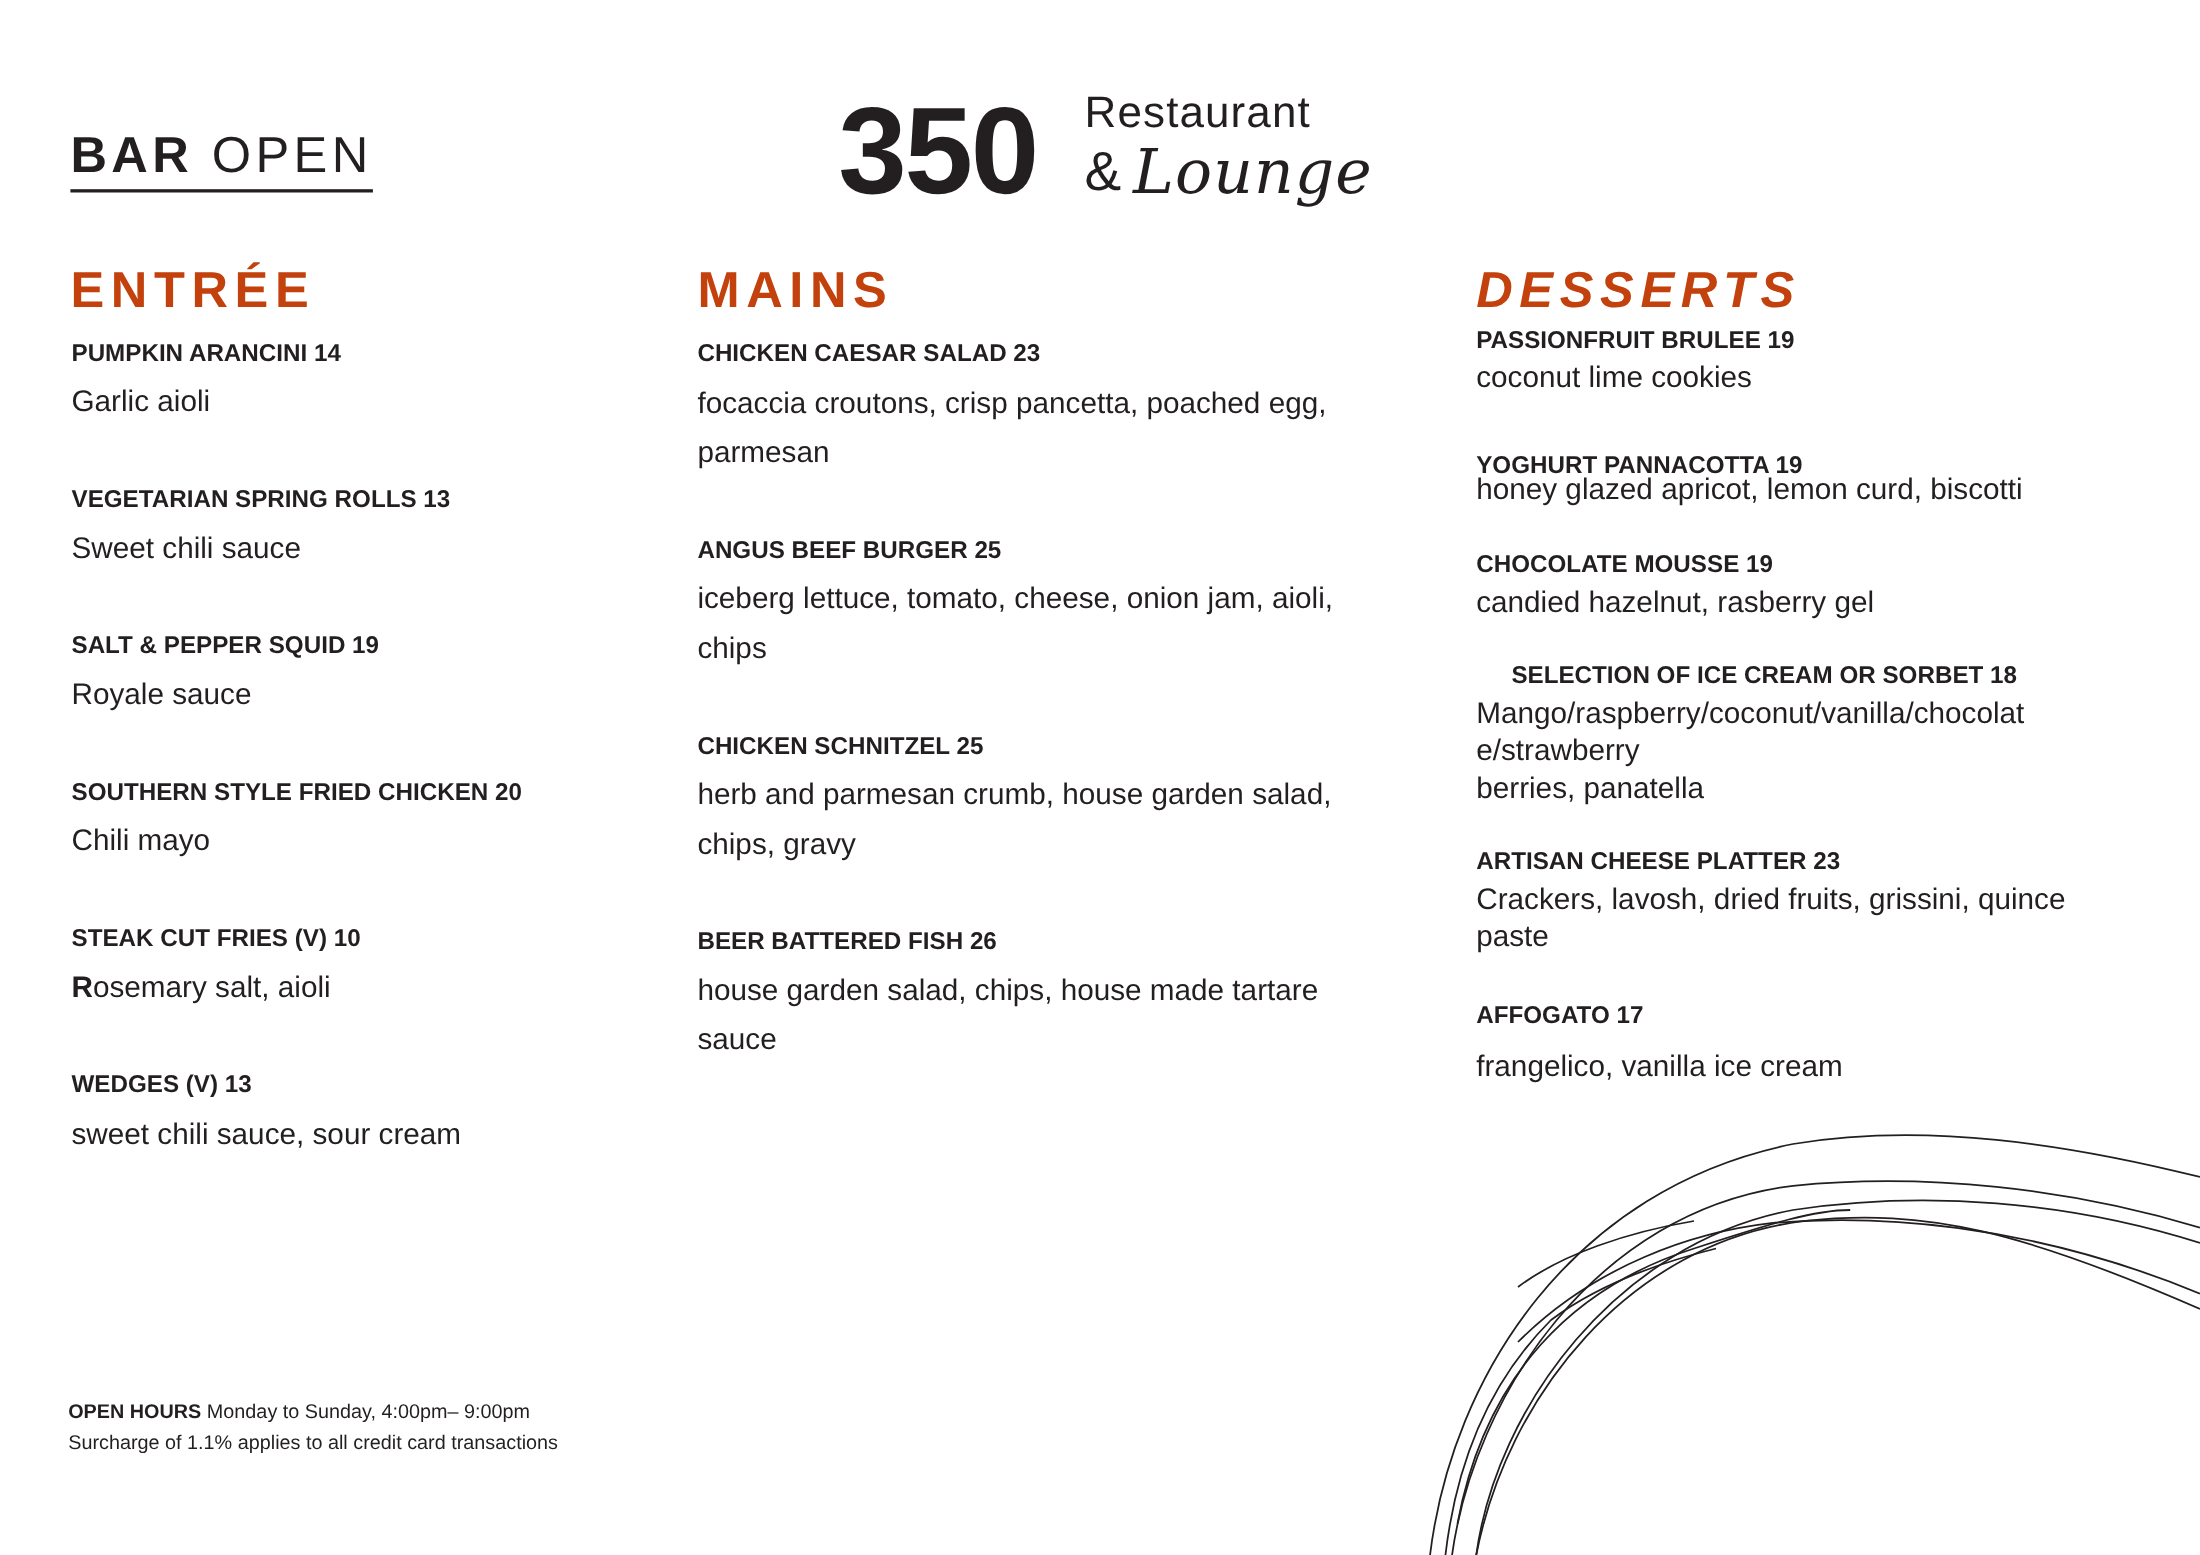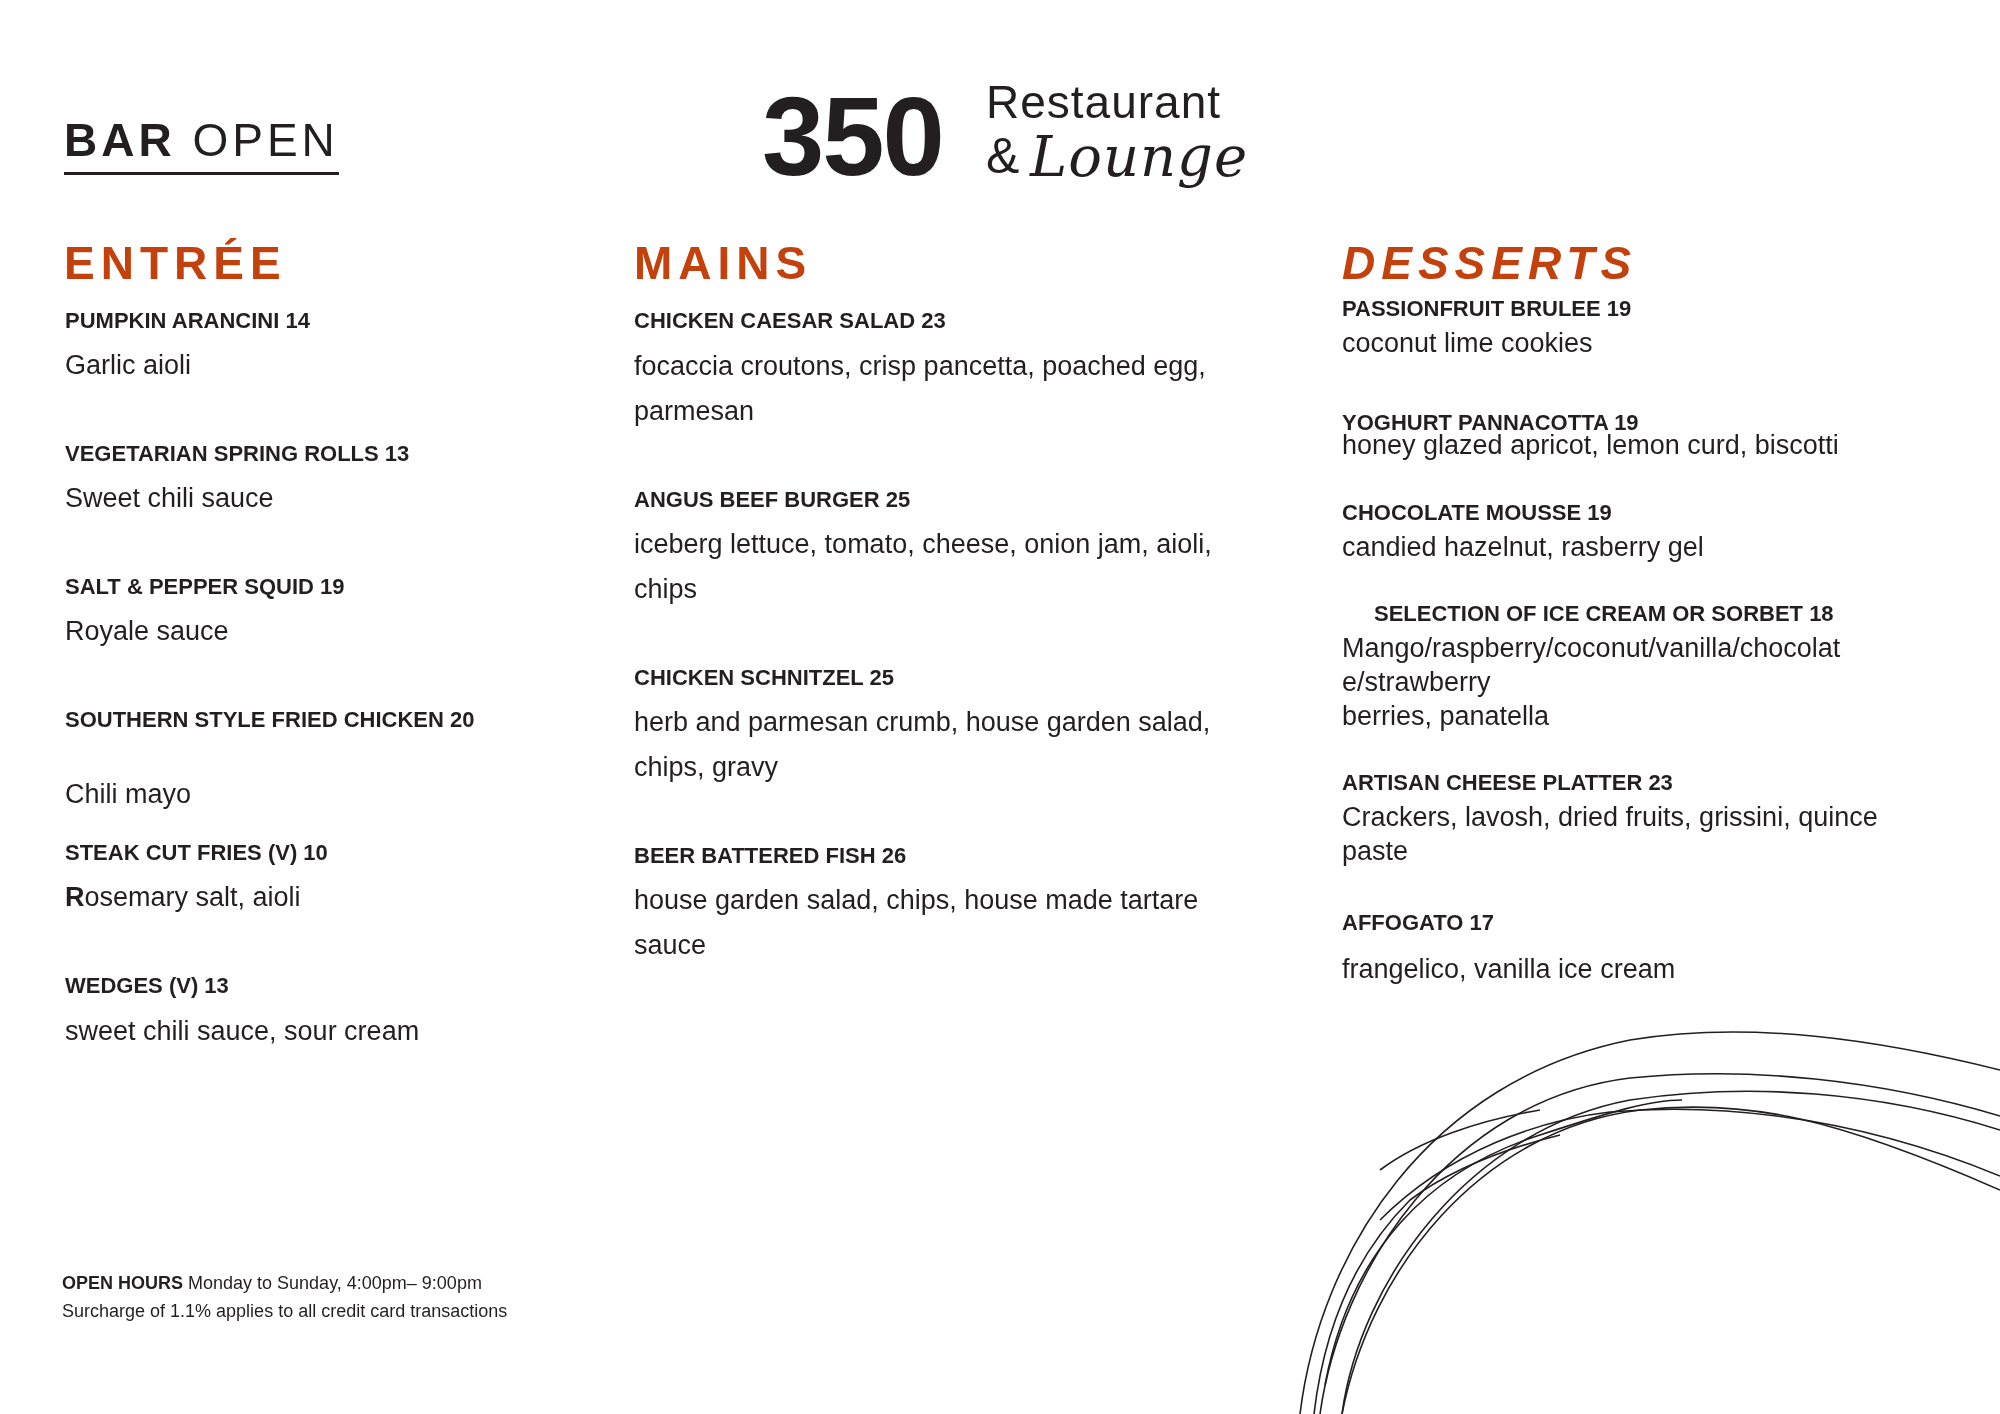--- a/index.html
+++ b/index.html
@@ -15,21 +15,21 @@
   }
   .bar-menu .b { font-weight: bold; }
   .bar-menu .l { font-weight: normal; }
 
   .logo { left: 762px; top: 72px; width: 480px; height: 140px; }
   .logo-num {
     position: absolute; left: 0; top: 0; font-size: 112px; font-weight: bold;
     letter-spacing: -2px; line-height: 130px; color: #231f20;
   }
   .logo-rest {
-    position: absolute; left: 224px; top: 2px; font-size: 46px; font-weight: normal;
+    position: absolute; left: 224px; top: 2px; font-size: 40px; font-weight: normal;
     letter-spacing: 1px; line-height: 56px; color: #231f20;
   }
   .logo-amp {
     position: absolute; left: 224px; top: 54px; font-size: 50px; line-height: 60px;
     color: #231f20;
   }
   .logo-lounge {
     position: absolute; left: 268px; top: 50px; font-size: 56px; line-height: 70px;
     font-family: "DejaVu Serif", serif; font-style: italic; color: #231f20;
     letter-spacing: 1px;
@@ -75,21 +75,21 @@
   <div class="abs item-title" style="left:65px; top:304px;">PUMPKIN ARANCINI 14</div>
   <div class="abs item-desc" style="left:65px; top:343px;">Garlic aioli</div>
 
   <div class="abs item-title" style="left:65px; top:437px;">VEGETARIAN SPRING ROLLS 13</div>
   <div class="abs item-desc" style="left:65px; top:476px;">Sweet chili sauce</div>
 
   <div class="abs item-title" style="left:65px; top:570px;">SALT &amp; PEPPER SQUID 19</div>
   <div class="abs item-desc" style="left:65px; top:609px;">Royale sauce</div>
 
   <div class="abs item-title" style="left:65px; top:703px;">SOUTHERN STYLE FRIED CHICKEN 20</div>
-  <div class="abs item-desc" style="left:65px; top:772px;text-align:right;">Chili mayo</div>
+  <div class="abs item-desc" style="left:65px; top:742px;text-align:right;">Chili mayo</div>
 
   <div class="abs item-title" style="left:65px; top:836px;">STEAK CUT FRIES (V) 10</div>
   <div class="abs item-desc" style="left:65px; top:875px;"><span class="lead">R</span><span>osemary salt, aioli</span></div>
 
   <div class="abs item-title" style="left:65px; top:969px;">WEDGES (V) 13</div>
   <div class="abs item-desc" style="left:65px; top:1009px;">sweet chili sauce, sour cream</div>
 </div>
 
 <div class="mains">
   <div class="abs section-heading" style="left:634px; top:238px;">MAINS</div>

